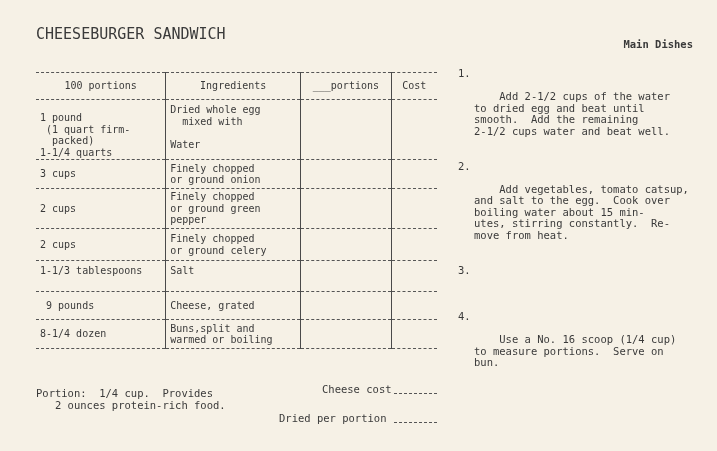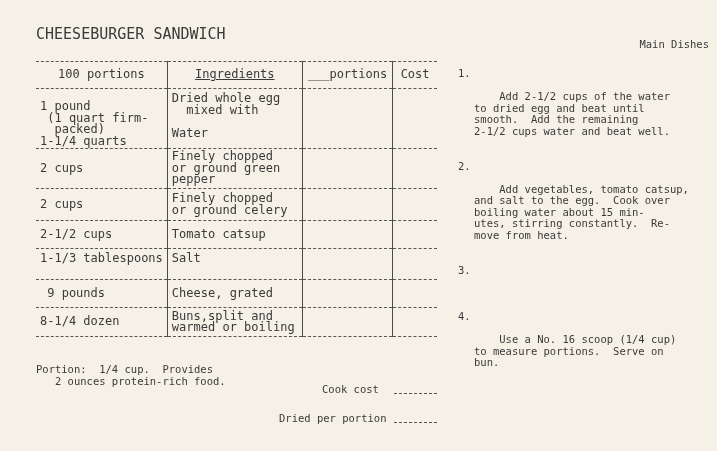--- a/index.html
+++ b/index.html
@@ -5,46 +5,46 @@
   html, body { margin:0; padding:0; }
   body {
     width:717px; height:451px; overflow:hidden;
     background:#f6f1e6;
     font-family:"DejaVu Sans Mono", "Liberation Mono", monospace;
     color:#3a3a3a;
     position:relative;
   }
   .t { position:absolute; font-size:11px; line-height:12px; white-space:pre; }
   .title { left:36px; top:28px; font-size:15px; }
-  .section { right:8px; top:38px; font-size:10.5px; }
+  .section { right:24px; top:38px; font-size:10.5px;font-weight:bold; }
   table.recipe {
-    position:absolute; left:36px; top:61px;
+    position:absolute; left:36px; top:72px;
     border-collapse:collapse; width:401px;
-    font-size:12px; line-height:11.5px;
+    font-size:10px; line-height:11.5px;
   }
   table.recipe th, table.recipe td {
     border-left:1.2px solid #4a4a4a;
     padding:0 4px; vertical-align:middle;
     font-weight:normal; text-align:left;
     white-space:pre;
   }
   table.recipe th:first-child, table.recipe td:first-child { border-left:none; }
   table.recipe tr { border-bottom:1.6px dashed #555; }
   table.recipe thead tr { border-top:1.6px dashed #555; }
   table.recipe th { text-align:center; height:26px; }
   .c1 { width:122px; }
-  .c2 { width:127px;text-decoration:underline; }
+  .c2 { width:127px; }
   .c3 { width:82px; }
   .c4 { width:38px; }
   td.ing { text-align:center; }
   td.ingl { text-align:left; }
   .steps { position:absolute; left:458px; top:68px; font-size:10.5px; line-height:11.5px; }
   .step { position:relative; padding-left:16px; margin-bottom:12px; white-space:pre; }
   .step .num { position:absolute; left:0; top:0; }
-  .footer-left { left:36px; top:364px; font-size:10.5px; line-height:11.5px; }
+  .footer-left { left:36px; top:388px; font-size:10.5px; line-height:11.5px; }
   .total { left:322px; top:383px; font-size:10.5px; }
   .cpp { left:279px; top:412px; font-size:10.5px; }
   .blank { position:absolute; border-bottom:1.5px dashed #555; width:43px; }
 </style>
 </head>
 <body>
 
 <div class="t title">CHEESEBURGER SANDWICH</div>
 <div class="t section">Main Dishes</div>
 
@@ -63,38 +63,39 @@
  (1 quart firm-
   packed)
 1-1/4 quarts</td>
       <td class="ing" style="vertical-align:top;padding-top:4px;margin-left:28px;">Dried whole egg
   mixed with
 
 Water</td>
       <td></td>
       <td></td>
     </tr>
+    <tr style="height:29px;">
+      <td>3 cups</td>
+      <td class="ingl">Finely chopped
+or ground onion</td>
+      <td></td>
+      <td></td>
+    </tr>
     <tr style="height:40px;">
       <td>2 cups</td>
       <td class="ingl">Finely chopped
 or ground green
 pepper</td>
       <td></td>
       <td></td>
     </tr>
     <tr style="height:32px;">
       <td>2 cups</td>
       <td class="ingl">Finely chopped
 or ground celery</td>
-      <td></td>
-      <td></td>
-    </tr>
-    <tr style="height:28px;">
-      <td>2-1/2 cups</td>
-      <td class="ingl">Tomato catsup</td>
       <td></td>
       <td></td>
     </tr>
     <tr style="height:31px;margin-top:31px;">
       <td style="vertical-align:top;padding-top:4px;">1-1/3 tablespoons</td>
       <td class="ingl" style="vertical-align:top;padding-top:4px;">Salt</td>
       <td></td>
       <td></td>
     </tr>
     <tr style="height:28px;">
@@ -135,16 +136,16 @@
   <div class="step">
     <span class="num">4.</span>
     <span>Use a No. 16 scoop (1/4 cup)
 to measure portions.  Serve on
 bun.</span>
   </div>
 </div>
 
 <div class="t footer-left">Portion:  1/4 cup.  Provides
    2 ounces protein-rich food.</div>
-<div class="t total">Cook cost</div>
+<div class="t total">Cheese cost</div>
 <div class="blank" style="left:394px; top:393px;"></div>
 <div class="t cpp">Dried per portion</div>
 <div class="blank" style="left:394px; top:422px;"></div>
 
 </body></html>

